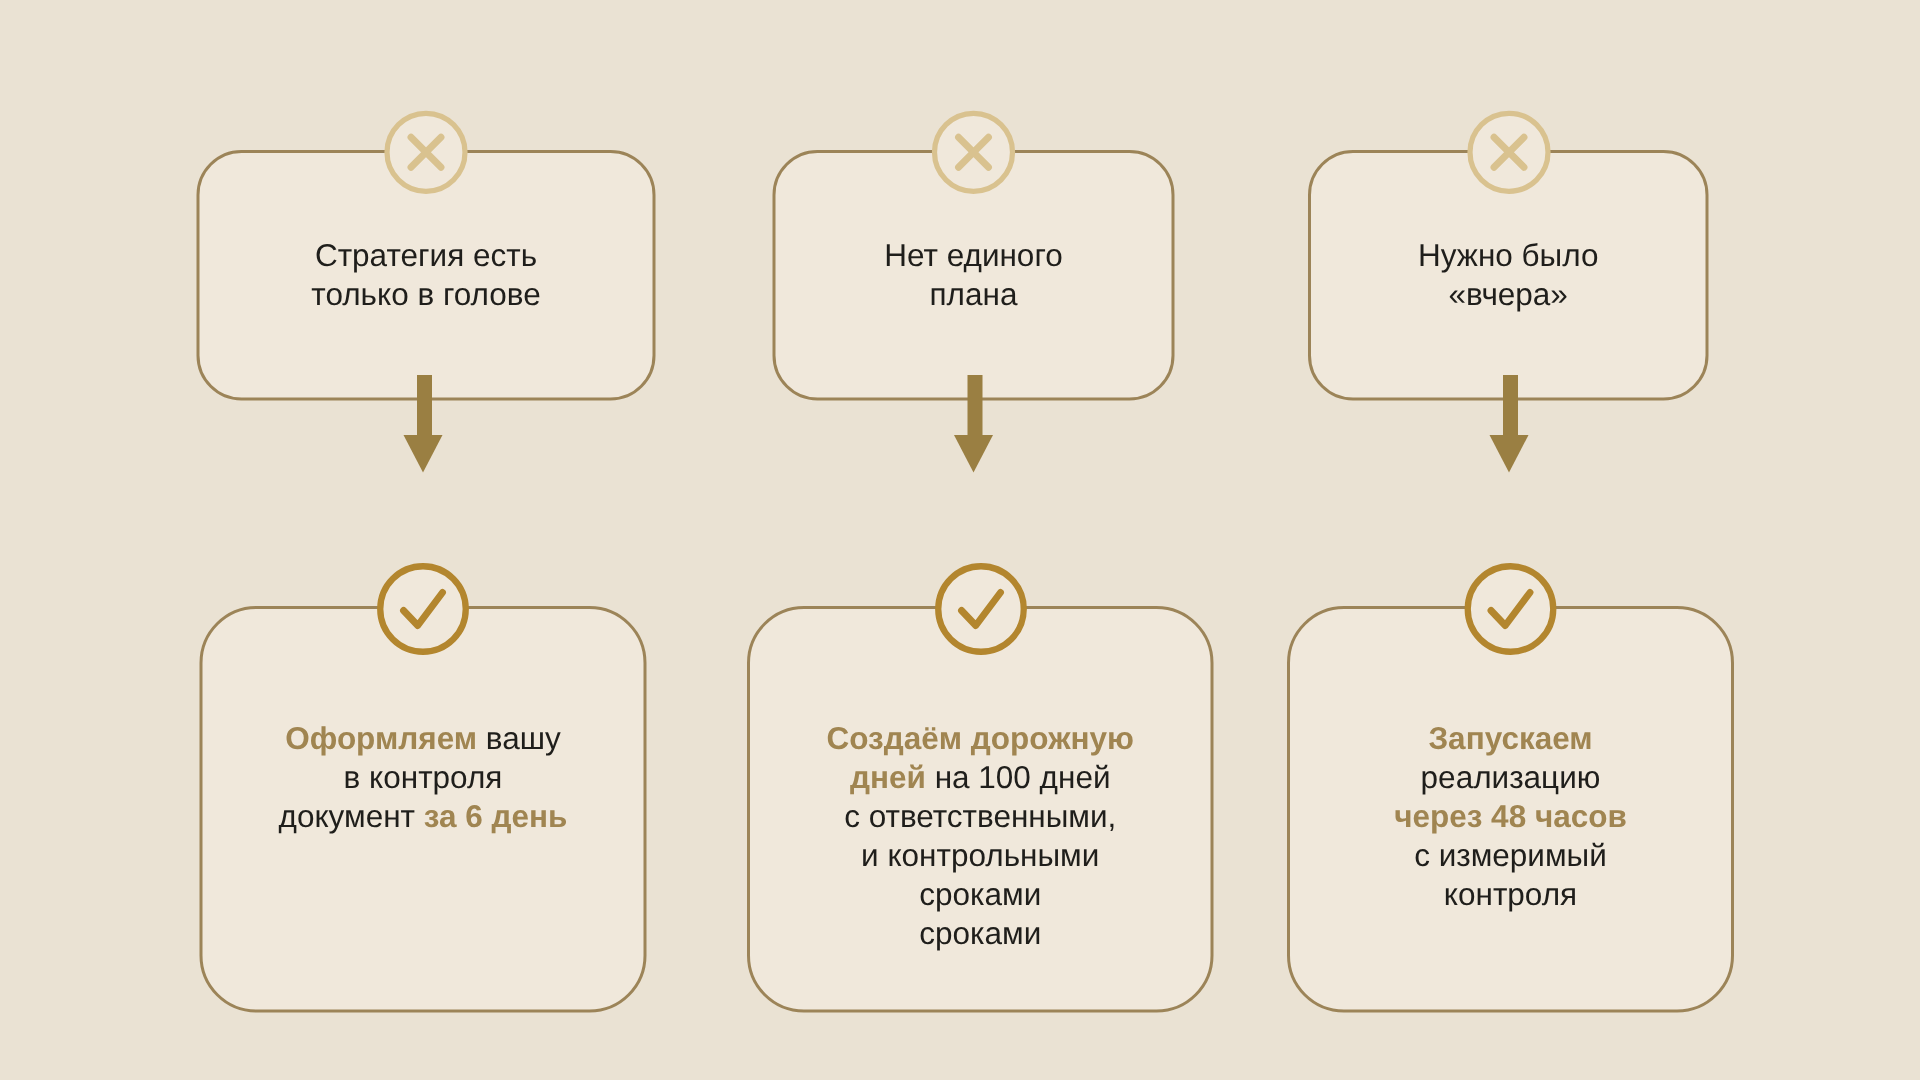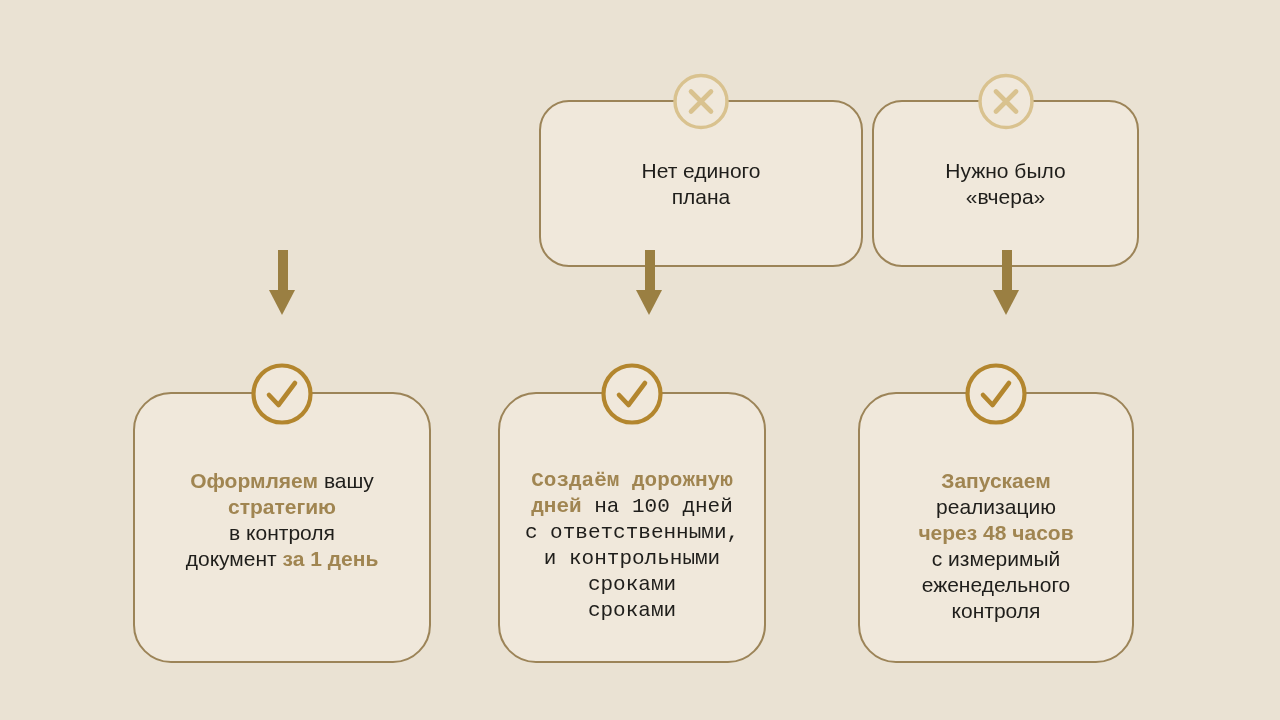--- a/index.html
+++ b/index.html
@@ -22,35 +22,35 @@
   }
   .problem {
     top: 100px;
     height: 167px;
     border-radius: 30px;
     display: flex;
     align-items: center;
     justify-content: center;
   }
   .problem.p1 { left: 131px; width: 306px; }
-  .problem.p2 { left: 539px; width: 324px; }
+  .problem.p2 { left: 515px; width: 268px; }
   .problem.p3 { left: 872px; width: 267px; }
 
   .solution {
-    top: 392px;
+    top: 404px;
     height: 271px;
     border-radius: 38px;
     display: flex;
     align-items: flex-start;
     justify-content: center;
     padding-top: 74px;
   }
   .solution.p1 { left: 133px; width: 298px; }
-  .solution.p2 { left: 498px; width: 268px; font-family: Liberation Mono, monospace; }
-  .solution.p3 { left: 858px; width: 276px; }
+  .solution.p2 { left: 498px; width: 311px; }
+  .solution.p3 { left: 858px; width: 298px; }
 
   .card-text {
     font-size: 21px;
     line-height: 26px;
     font-weight: 400;
     color: var(--ink, #1F1E1B);
     text-align: center;
     white-space: nowrap;
   }
   .card-text .gold {
@@ -105,20 +105,33 @@
     border-left: 13.5px solid transparent;
     border-right: 13.5px solid transparent;
     border-top: 25px solid var(--arrow, #9A7F42);
   }
 </style>
 </head>
 <body>
 
 <div class="stage">
 
+  <section class="card problem p1">
+    <div class="badge x-badge">
+      <svg viewBox="0 0 57 57" aria-hidden="true">
+        <circle cx="28.5" cy="28.5" r="26"></circle>
+        <line x1="18.5" y1="18.5" x2="38.5" y2="38.5"></line>
+        <line x1="38.5" y1="18.5" x2="18.5" y2="38.5"></line>
+      </svg>
+    </div>
+    <div class="card-text">
+        <div><span>Стратегия есть</span></div>
+        <div><span>только в голове</span></div>
+      </div>
+  </section>
 
   <section class="card problem p2">
     <div class="badge x-badge">
       <svg viewBox="0 0 57 57" aria-hidden="true">
         <circle cx="28.5" cy="28.5" r="26"></circle>
         <line x1="18.5" y1="18.5" x2="38.5" y2="38.5"></line>
         <line x1="38.5" y1="18.5" x2="18.5" y2="38.5"></line>
       </svg>
     </div>
     <div class="card-text">
@@ -156,23 +169,22 @@
 
   <section class="card solution p1">
     <div class="badge check-badge">
       <svg viewBox="0 0 62 62" aria-hidden="true">
         <circle cx="31" cy="31" r="28.5"></circle>
         <polyline points="18,32 27.5,42 44,20"></polyline>
       </svg>
     </div>
     <div class="card-text">
         <div><span class="gold">Оформляем</span><span> вашу</span></div>
-        <div><span class="gold">стратегию</span></div>
         <div><span>в контроля</span></div>
-        <div><span>документ </span><span class="gold">за 1 день</span></div>
+        <div><span>документ </span><span class="gold">за 6 день</span></div>
       </div>
   </section>
 
   <section class="card solution p2">
     <div class="badge check-badge">
       <svg viewBox="0 0 62 62" aria-hidden="true">
         <circle cx="31" cy="31" r="28.5"></circle>
         <polyline points="18,32 27.5,42 44,20"></polyline>
       </svg>
     </div>
@@ -191,18 +203,17 @@
       <svg viewBox="0 0 62 62" aria-hidden="true">
         <circle cx="31" cy="31" r="28.5"></circle>
         <polyline points="18,32 27.5,42 44,20"></polyline>
       </svg>
     </div>
     <div class="card-text">
         <div><span class="gold">Запускаем</span></div>
         <div><span>реализацию</span></div>
         <div><span class="gold">через 48 часов</span></div>
         <div><span>с измеримый</span></div>
-        <div><span>еженедельного</span></div>
         <div><span>контроля</span></div>
       </div>
   </section>
 
 </div>
 
 </body></html>

